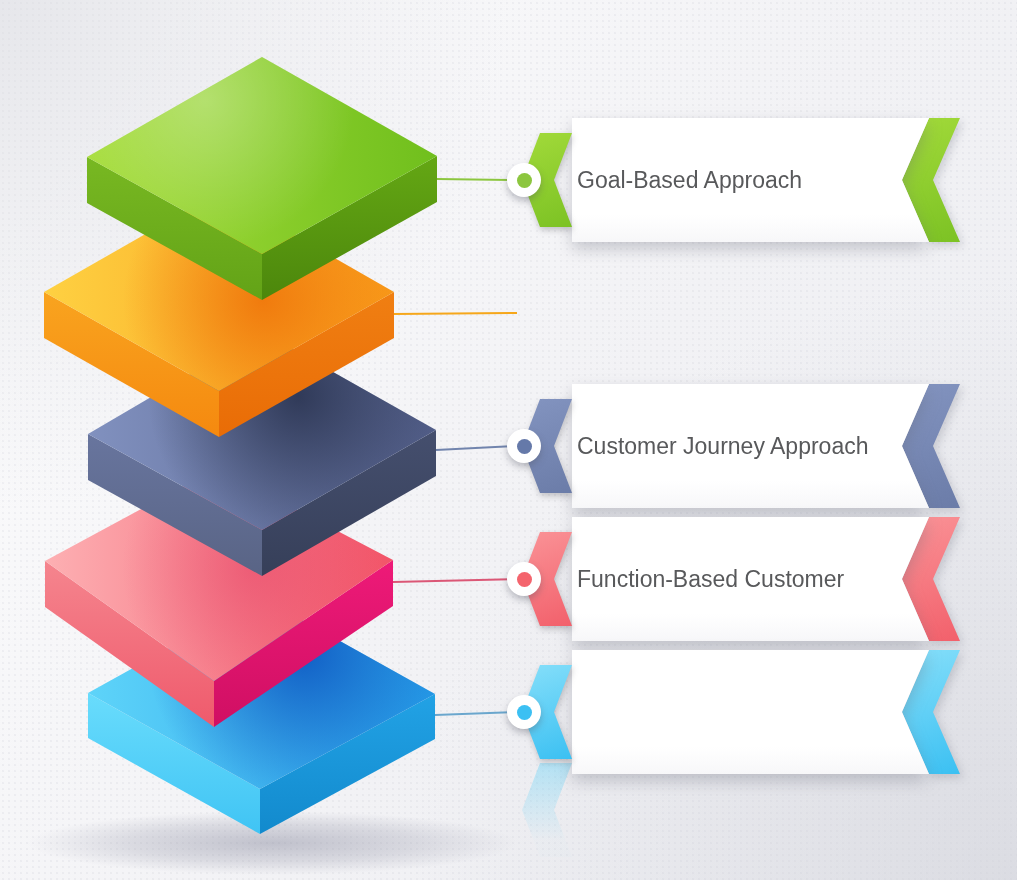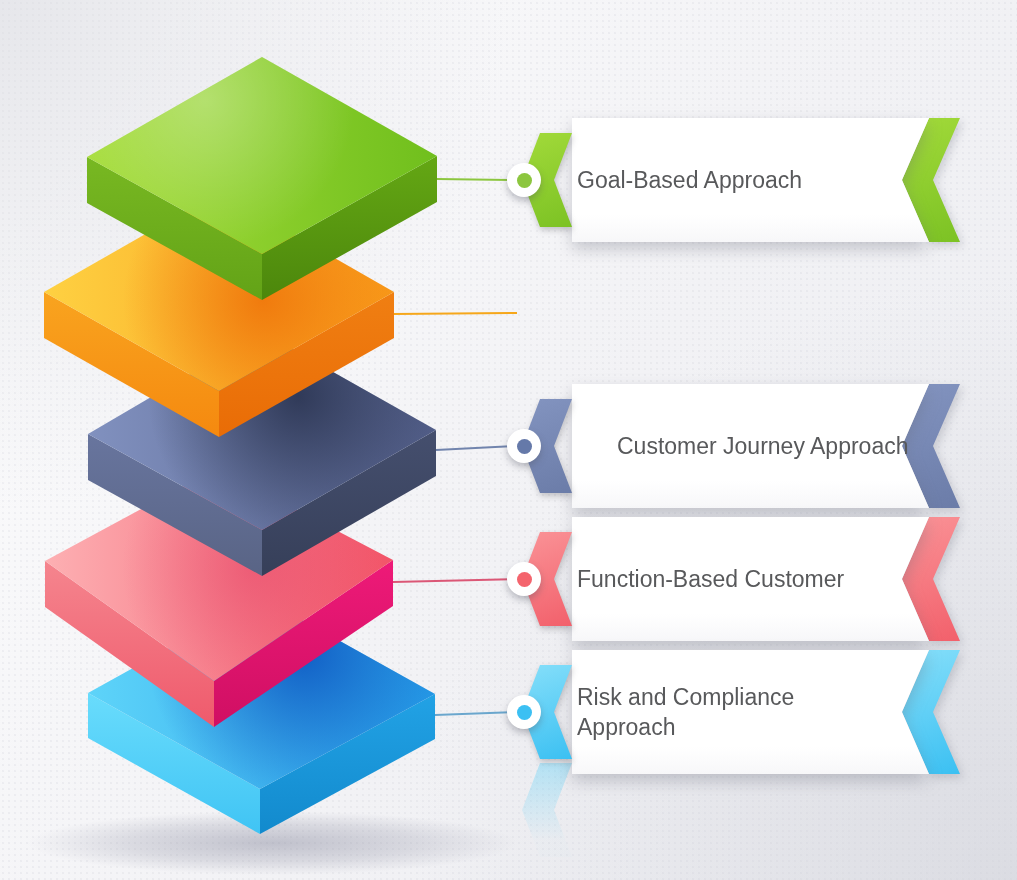--- a/index.html
+++ b/index.html
@@ -34,21 +34,21 @@
   .reflection{position:absolute;left:515px;top:113px;width:50px;height:94px;z-index:1;
     clip-path:polygon(18px 0,50px 0,32px 47px,50px 94px,18px 94px,0 47px);
     background:linear-gradient(180deg,rgba(108,211,247,0.45),rgba(108,211,247,0.02) 82%);}
 
   .marker{position:absolute;left:500px;top:45px;width:34px;height:34px;border-radius:50%;
     background:#ffffff;z-index:4;box-shadow:0 4px 7px rgba(80,82,98,0.35);}
   .marker .dot{position:absolute;left:9.5px;top:9.5px;width:15px;height:15px;border-radius:50%;display:block;}
 
   .label{position:absolute;left:570px;top:0;height:124px;display:flex;align-items:center;z-index:5;
     font-size:23px;line-height:30px;color:#58595b;width:305px;}
-  .label.wide{width:360px;margin-left:40px;}
+  .label.wide{width:360px;}
 
   
   .g .band{background:linear-gradient(160deg,#a2da3a,#7cc224);}
   .g .dot{background:#8cc63f;}
   .o .band{background:linear-gradient(160deg,#fcc32c,#f6a414);}
   .o .dot{background:#f6a51a;}
   .s .band{background:linear-gradient(160deg,#8394c0,#6b7ca8);}
   .s .dot{background:#6579a9;}
   .p .band{background:linear-gradient(160deg,#fa9397,#f2606b);}
   .p .dot{background:#f4646d;}
@@ -256,16 +256,15 @@
     <div class="shadow-wrap panel-pos">
         <div class="panel"></div>
       </div>
     <div class="shadow-wrap lband-pos">
         <div class="band lband"></div>
       </div>
     <div class="reflection"></div>
     <div class="marker">
         <span class="dot"></span>
       </div>
-    <div class="label">Risk and Compliance Approach</div>
   </div>
 
 </div>
 
 </body></html>

